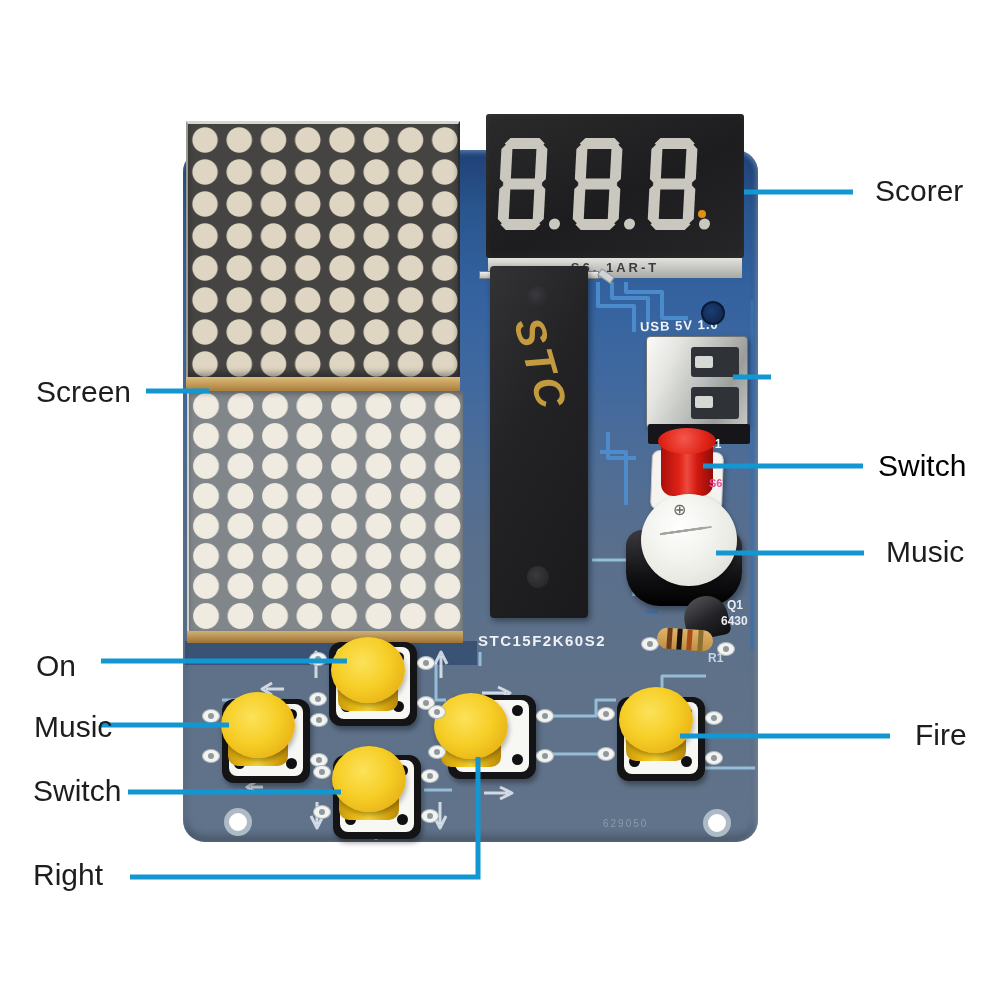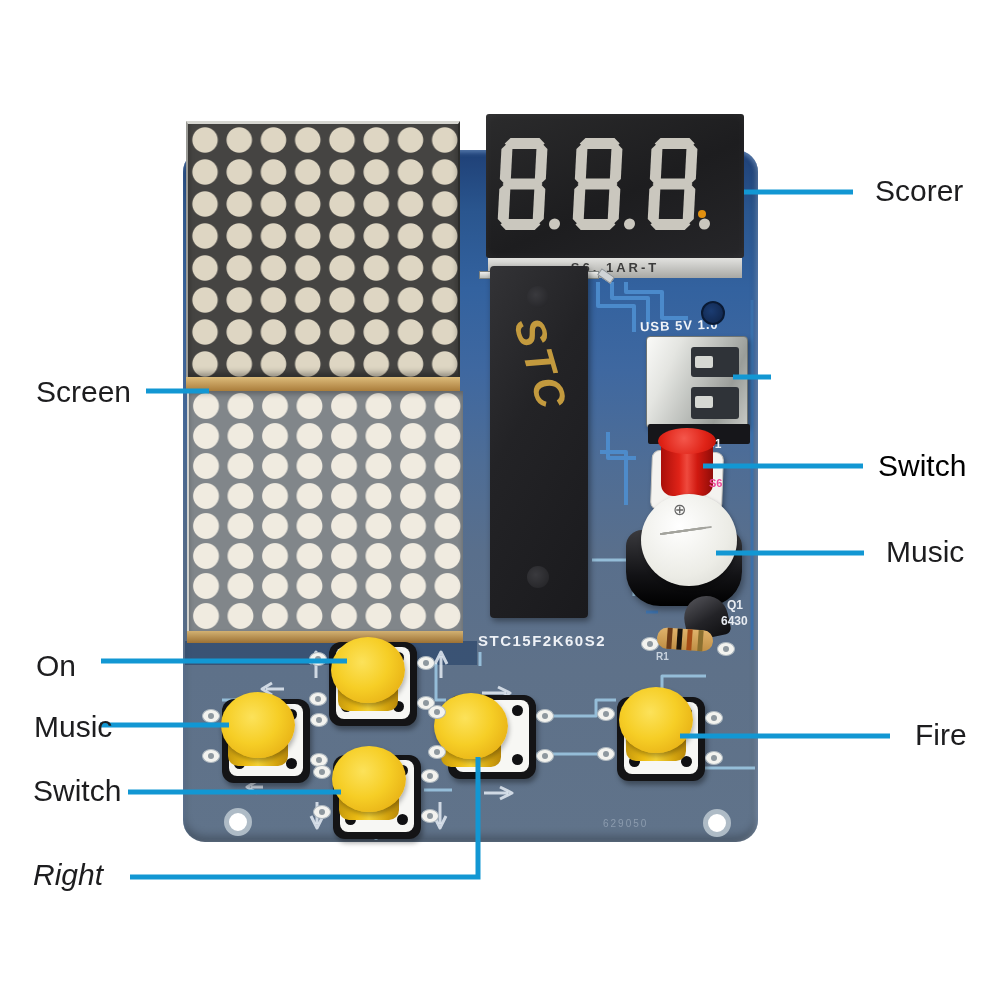--- a/index.html
+++ b/index.html
@@ -82,21 +82,21 @@
   .bz-lines i{position:static;display:block;height:2px;background:#a4a49e;margin:5px auto;}
   .q1{left:684px;top:596px;width:44px;height:42px;z-index:4;border-radius:22px 22px 6px 6px;
     background:linear-gradient(160deg,#55555b,#232327 55%,#0e0e10);transform:rotate(-12deg);}
   .q1-ref{left:727px;top:598px;z-index:5;color:#e8ecf2;font-size:12px;font-weight:bold;}
   .q1-part{left:721px;top:614px;z-index:5;color:#e8ecf2;font-size:12px;font-weight:bold;}
   .r1{left:657px;top:629px;width:56px;height:21px;z-index:5;border-radius:10px;transform:rotate(4deg);
     background:linear-gradient(180deg,#e0b36b,#c08f45);}
   .r1 i{top:0;width:5px;height:100%;}
   .r1 .b1{left:10px;background:#6b3a16;} .r1 .b2{left:20px;background:#17120c;}
   .r1 .b3{left:30px;background:#a64d16;} .r1 .b4{left:41px;background:#8a6f2f;}
-  .r1-label{left:656px;top:651px;z-index:5;color:#c9d3de;font-size:10px;font-weight:bold;}
+  .r1-label{left:708px;top:651px;z-index:5;color:#c9d3de;font-size:12px;font-weight:bold;}
   .pad{width:18px;height:14px;border-radius:50%;background:#f3f3ef;border:1px solid #aeb8bf;z-index:4;}
   .pad i{left:5px;top:3px;width:6px;height:6px;border-radius:50%;background:#8e989f;}
   .smd{left:598px;top:272px;width:16px;height:8px;z-index:4;background:#cfd3d6;border:1px solid #8b9094;transform:rotate(35deg);}
 
   
   .hole-w{width:28px;height:28px;border-radius:50%;background:#ffffff;border:5px solid #aebbc6;z-index:4;}
   .hole-bl{left:224px;top:808px;} .hole-br{left:703px;top:809px;}
   .hole-dark{left:701px;top:301px;width:24px;height:24px;border-radius:50%;z-index:4;border:2px solid #0a1a34;
     background:radial-gradient(circle at 40% 40%,#1b3c72,#0f2346);}
   .serial{left:603px;top:818px;z-index:4;color:#93a2b4;font-size:10px;letter-spacing:2px;opacity:.85;}
@@ -449,15 +449,15 @@
     </svg>
   <div id="callout-labels">
       <div class="callout-label" style="left: 875px; top: 191px; color: rgb(29, 29, 31);">Scorer</div>
       <div class="callout-label" style="left: 878px; top: 466px; color: #000000;">Switch</div>
       <div class="callout-label" style="left: 886px; top: 552px; color: rgb(29, 29, 31);">Music</div>
       <div class="callout-label" style="left: 915px; top: 735px; color: rgb(29, 29, 31);">Fire</div>
       <div class="callout-label" style="left: 36px; top: 392px; color: rgb(29, 29, 31);">Screen</div>
       <div class="callout-label" style="left: 36px; top: 666px; color: rgb(29, 29, 31);">On</div>
       <div class="callout-label" style="left: 34px; top: 727px; color: rgb(29, 29, 31);">Music</div>
       <div class="callout-label" style="left: 33px; top: 791px; color: rgb(29, 29, 31);">Switch</div>
-      <div class="callout-label" style="left: 33px; top: 875px; color: rgb(29, 29, 31); font-style: italic;">Right</div>
+      <div class="callout-label" style="left: 33px; top: 875px; color: rgb(29, 29, 31);">Right</div>
     </div>
 </div>
 
 </body></html>

